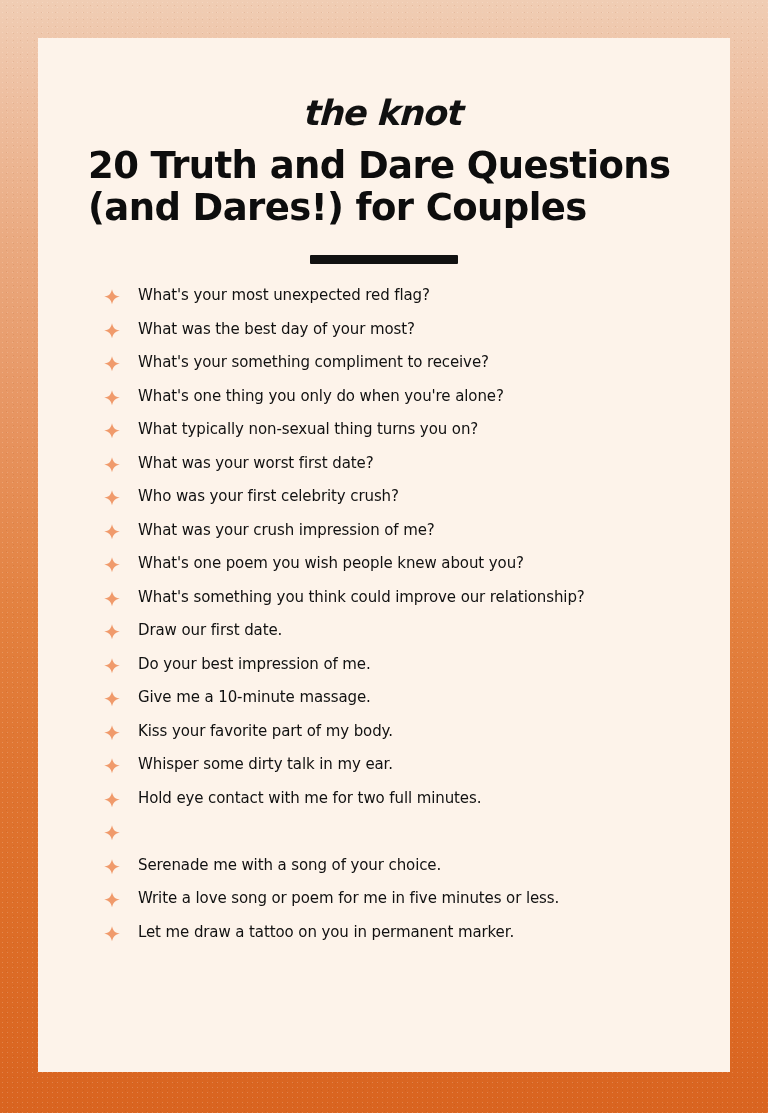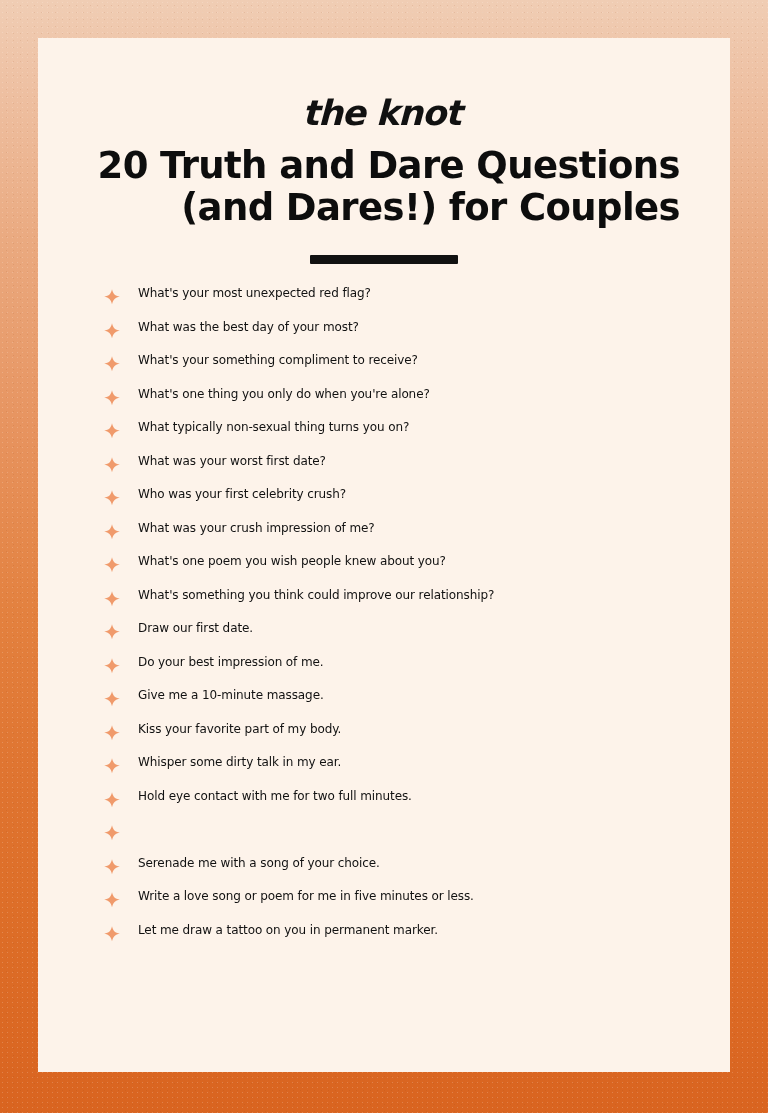--- a/index.html
+++ b/index.html
@@ -62,21 +62,21 @@
     font-weight: bold;
     font-size: 35px;
     letter-spacing: -1px;
     color: #111;
     line-height: 1;
     margin: 14px 0 14px 0;
     transform: skewX(-4deg);
   }
 
   .title {
-    text-align: right;
+    text-align: left;
     font-family: "DejaVu Sans", sans-serif;
     font-weight: bold;
     font-size: 37px;
     line-height: 1.14;
     letter-spacing: -.6px;
     color: #0d0d0d;
     margin: 0 8px;
   }
 
   .rule-wrap {
@@ -108,21 +108,21 @@
     height: 20px;
     margin-top: 2px;
     margin-right: 16px;
     color: #f09a6b;
     line-height: 1;
     display: block;
   }
   .star svg { display: block; }
   .item-text {
     font-family: "DejaVu Sans", sans-serif;
-    font-size: 12px;
+    font-size: 15px;
     line-height: 1.25;
     color: #111;
     letter-spacing: -.1px;
   }
 </style>
 </head>
 <body>
 
 <div class="poster">
   <div class="grain"></div>

